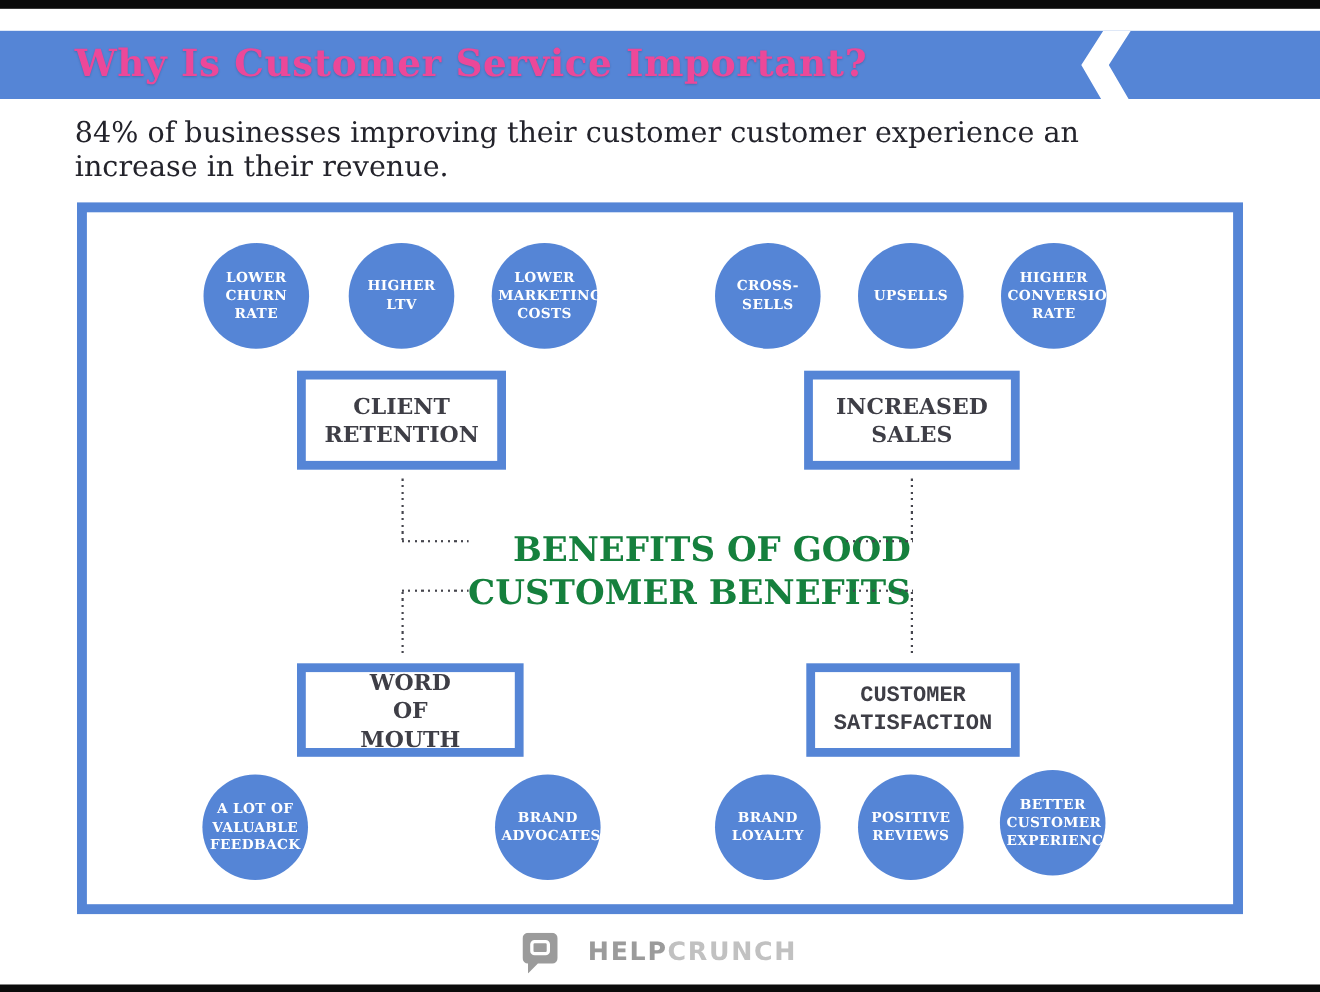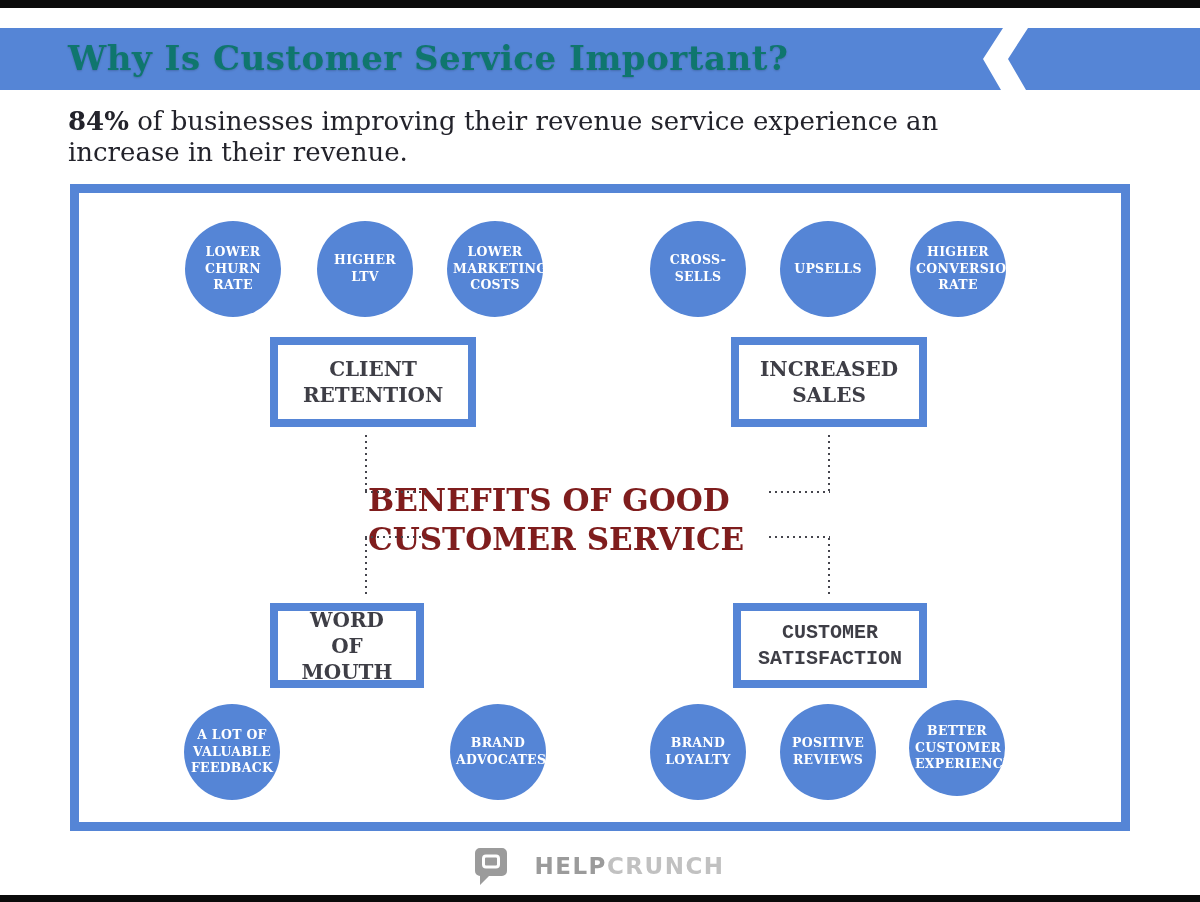--- a/index.html
+++ b/index.html
@@ -8,29 +8,29 @@
     overflow:hidden;font-family:"DejaVu Serif", serif;
   }
   .edge-strip{position:absolute;left:0;width:1200px;background:#0b0b0b;}
   .edge-top{top:0;height:8px;}
   .edge-bottom{top:895px;height:7px;}
 
   
   .banner{position:absolute;left:0;top:28px;width:1200px;height:62px;background:#5585d6;}
   .banner-title{
     position:absolute;left:68px;top:28px;height:62px;line-height:60px;
-    color:#0f766e;font-size:34px;font-weight:bold;letter-spacing:0.5px;
+    color:#ec4899;font-size:34px;font-weight:bold;letter-spacing:0.5px;
     text-shadow:0 1px 2px rgba(0,0,0,0.18);white-space:nowrap;
   }
   .banner-chevron{position:absolute;left:980px;top:28px;}
 
   
   .intro{position:absolute;left:68px;top:106px;color:#23232b;font-size:26px;line-height:1.2;}
   .intro p{margin:0;white-space:nowrap;}
-  .intro .stat{font-weight:bold;}
+  .intro .stat{font-weight:normal;}
 
   
   .frame{
     position:absolute;left:70px;top:184px;width:1060px;height:647px;
     border:9px solid #5585d6;box-sizing:border-box;background:#ffffff;
   }
 
   
   .circle{
     position:absolute;width:96px;height:96px;border-radius:50%;
@@ -45,22 +45,22 @@
   
   .node-box{
     position:absolute;border:8px solid #5585d6;box-sizing:border-box;background:#ffffff;
     display:flex;align-items:center;justify-content:center;text-align:center;
     color:#3e3e46;
   }
   .node-box span{display:block;font-size:20px;font-weight:bold;line-height:1.3;}
 
   
   .center-title{
-    position:absolute;left:368px;top:481px;width:460px;text-align:left;
-    color:#7f1d1d;font-size:31px;font-weight:bold;line-height:1.25;
+    position:absolute;left:368px;top:481px;width:460px;text-align:right;
+    color:#15803d;font-size:31px;font-weight:bold;line-height:1.25;
   }
   .center-title div{white-space:nowrap;}
 
   
   .dot-h{position:absolute;height:2px;
     background-image:repeating-linear-gradient(to right,#45454d 0 2px,transparent 2px 6px);}
   .dot-v{position:absolute;width:2px;
     background-image:repeating-linear-gradient(to bottom,#45454d 0 2px,transparent 2px 6px);}
 
   
@@ -81,21 +81,21 @@
   <div class="edge-strip edge-top"></div>
   <div class="edge-strip edge-bottom"></div>
 
   <div class="banner"></div>
   <svg class="banner-chevron" width="50" height="62" viewBox="0 0 50 62">
     <polygon points="23,0 3,31 21,62 46,62 28,31 48,0" fill="#ffffff"></polygon>
   </svg>
   <div class="banner-title">Why Is Customer Service Important?</div>
 
   <div class="intro">
-    <p><span class="stat">84%</span><span> of businesses improving their revenue service experience an</span></p>
+    <p><span class="stat">84%</span><span> of businesses improving their customer customer experience an</span></p>
     <p>increase in their revenue.</p>
   </div>
 
   <div class="frame"></div>
 
   <div class="circle" style="left:185px;top:221px;">
     <span>LOWER CHURN RATE</span>
     </div>
   <div class="circle" style="left:317px;top:221px;">
     <span>HIGHER LTV</span>
@@ -107,36 +107,36 @@
   <div class="circle" style="left:650px;top:221px;">
     <span>CROSS-SELLS</span>
     </div>
   <div class="circle" style="left:780px;top:221px;text-align:center;">
     <span>UPSELLS</span>
     </div>
   <div class="circle" style="left:910px;top:221px;">
     <span>HIGHER CONVERSION RATE</span>
     </div>
 
-  <div class="node-box" style="left:270px;top:337px;width:206px;height:90px;">
+  <div class="node-box" style="left:270px;top:337px;width:190px;height:90px;">
     <span style="width:140px;">CLIENT RETENTION</span>
     </div>
   <div class="node-box" style="left:731px;top:337px;width:196px;height:90px;">
     <span style="width:140px;">INCREASED SALES</span>
     </div>
-  <div class="node-box" style="left:270px;top:603px;width:154px;height:85px;">
+  <div class="node-box" style="left:270px;top:603px;width:206px;height:85px;">
     <span style="width:110px;">WORD OF MOUTH</span>
     </div>
   <div class="node-box" style="left:733px;top:603px;width:194px;height:85px;font-family:Liberation Mono, monospace;">
     <span style="width:158px;">CUSTOMER SATISFACTION</span>
     </div>
 
   <div class="center-title">
     <div>BENEFITS OF GOOD</div>
-    <div>CUSTOMER SERVICE</div>
+    <div>CUSTOMER BENEFITS</div>
   </div>
 
   <div class="dot-v" style="left:365px;top:435px;height:58px;"></div>
   <div class="dot-h" style="left:365px;top:491px;width:61px;"></div>
   <div class="dot-v" style="left:828px;top:435px;height:58px;"></div>
   <div class="dot-h" style="left:769px;top:491px;width:61px;"></div>
   <div class="dot-h" style="left:365px;top:536px;width:61px;"></div>
   <div class="dot-v" style="left:365px;top:538px;height:60px;"></div>
   <div class="dot-h" style="left:769px;top:536px;width:61px;"></div>
   <div class="dot-v" style="left:828px;top:538px;height:60px;"></div>

